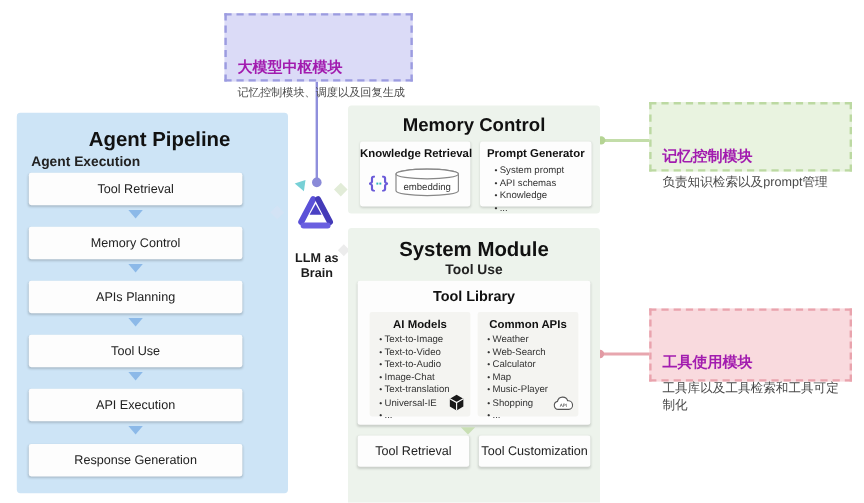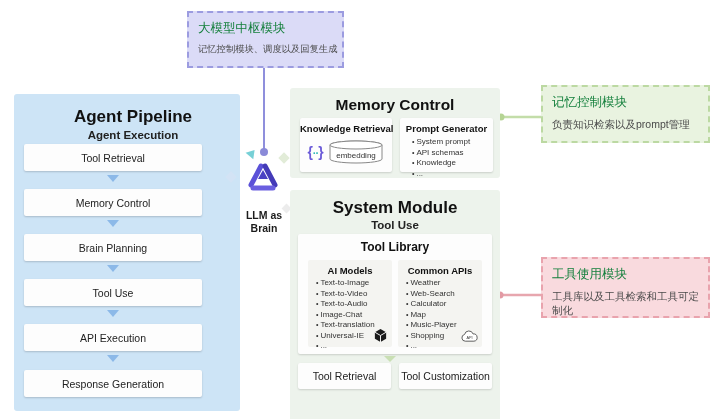--- a/index.html
+++ b/index.html
@@ -2,30 +2,30 @@
 <html style="--panel-blue: #cde4f6; --panel-green: #edf3ec; --callout-purple-bg: #dbdbf7; --callout-purple-border: #9c9ce0; --callout-green-bg: #e9f3e0; --callout-green-border: #bcd9a2; --callout-pink-bg: #f9dade; --callout-pink-border: #e9a3ad; --step-arrow: #8cb9e8; --loop-arrow: #5b9bd5; --line-purple: #8f8fdc; --line-green: #c3dda9; --line-pink: #e7a6ae; --icon-indigo: #4a41c4;"><head>
 <meta charset="utf-8">
 <style>
   html,body{margin:0;padding:0;background:#fff;}
   .canvas{
     position:relative;width:720px;height:419px;background:#ffffff;overflow:hidden;
     font-family:"Liberation Sans","DejaVu Sans",sans-serif;color:#222;
   }
   
   .callout{position:absolute;box-sizing:border-box;padding:7px 9px;}
-  .callout .c-title{font-size:12.5px;font-weight:normal;color:#15803d;margin-bottom:6px;white-space:nowrap;}
+  .callout .c-title{font-size:12.5px;font-weight:bold;color:#a21caf;margin-bottom:6px;white-space:nowrap;margin-top:28px;}
   .callout .c-desc{font-size:9.5px;color:#4a4a4a;line-height:1.35;}
   .callout-llm{left:187px;top:11px;width:157px;height:57px;background:var(--callout-purple-bg,#dbdbf7);border:2px dashed var(--callout-purple-border,#9c9ce0);}
   .callout-llm .c-desc{white-space:nowrap;font-size:9.3px;}
   .callout-memory{left:541px;top:85px;width:169px;height:58px;background:var(--callout-green-bg,#e9f3e0);border:2px dashed var(--callout-green-border,#bcd9a2);}
   .callout-tool{left:541px;top:257px;width:169px;height:61px;background:var(--callout-pink-bg,#f9dade);border:2px dashed var(--callout-pink-border,#e9a3ad);}
   
   .panel-blue{position:absolute;left:14px;top:94px;width:214px;height:317px;background:var(--panel-blue,#cde4f6);border-radius:3px;padding-left:12px;}
   .panel-blue .p-title{text-align:center;font-size:17px;font-weight:bold;color:#111;margin-top:13px;}
-  .panel-blue .p-subtitle{text-align:center;font-size:11.5px;font-weight:bold;color:#222;margin-top:2px;}
+  .panel-blue .p-subtitle{font-size:11.5px;font-weight:bold;color:#222;margin-top:2px;}
   .step{position:absolute;left:10px;width:178px;height:27px;background:#fdfdfd;border-radius:2px;
         box-shadow:0 1px 2px rgba(0,0,0,.18);font-size:10.5px;color:#222;
         display:flex;align-items:center;justify-content:center;}
   .step-arrow{position:absolute;left:93px;width:0;height:0;border-left:6px solid transparent;
         border-right:6px solid transparent;border-top:7px solid var(--step-arrow,#8cb9e8);}
   
   .panel-green{position:absolute;left:290px;width:210px;background:var(--panel-green,#edf3ec);border-radius:3px;box-sizing:border-box;}
   .panel-memory{top:88px;height:90px;}
   .panel-system{top:190px;height:248px;}
   .pg-title{text-align:center;font-weight:bold;color:#111;}
@@ -93,21 +93,21 @@
     <div class="c-desc">记忆控制模块、调度以及回复生成</div>
   </div>
 
   <div class="panel-blue">
     <div class="p-title">Agent Pipeline</div>
     <div class="p-subtitle">Agent Execution</div>
     <div class="step" style="top:50px">Tool Retrieval</div>
     <div class="step-arrow" style="top:81px"></div>
     <div class="step" style="top:95px">Memory Control</div>
     <div class="step-arrow" style="top:126px"></div>
-    <div class="step" style="top:140px">Brain Planning</div>
+    <div class="step" style="top:140px">APIs Planning</div>
     <div class="step-arrow" style="top:171px"></div>
     <div class="step" style="top:185px">Tool Use</div>
     <div class="step-arrow" style="top:216px"></div>
     <div class="step" style="top:230px">API Execution</div>
     <div class="step-arrow" style="top:261px"></div>
     <div class="step" style="top:276px">Response Generation</div>
   </div>
 
   <svg class="llm-icon" width="36" height="36" viewBox="0 0 36 36">
     <path d="M6,28 L16,9" stroke="#5b51d8" stroke-width="5" stroke-linecap="round" fill="none"></path>

